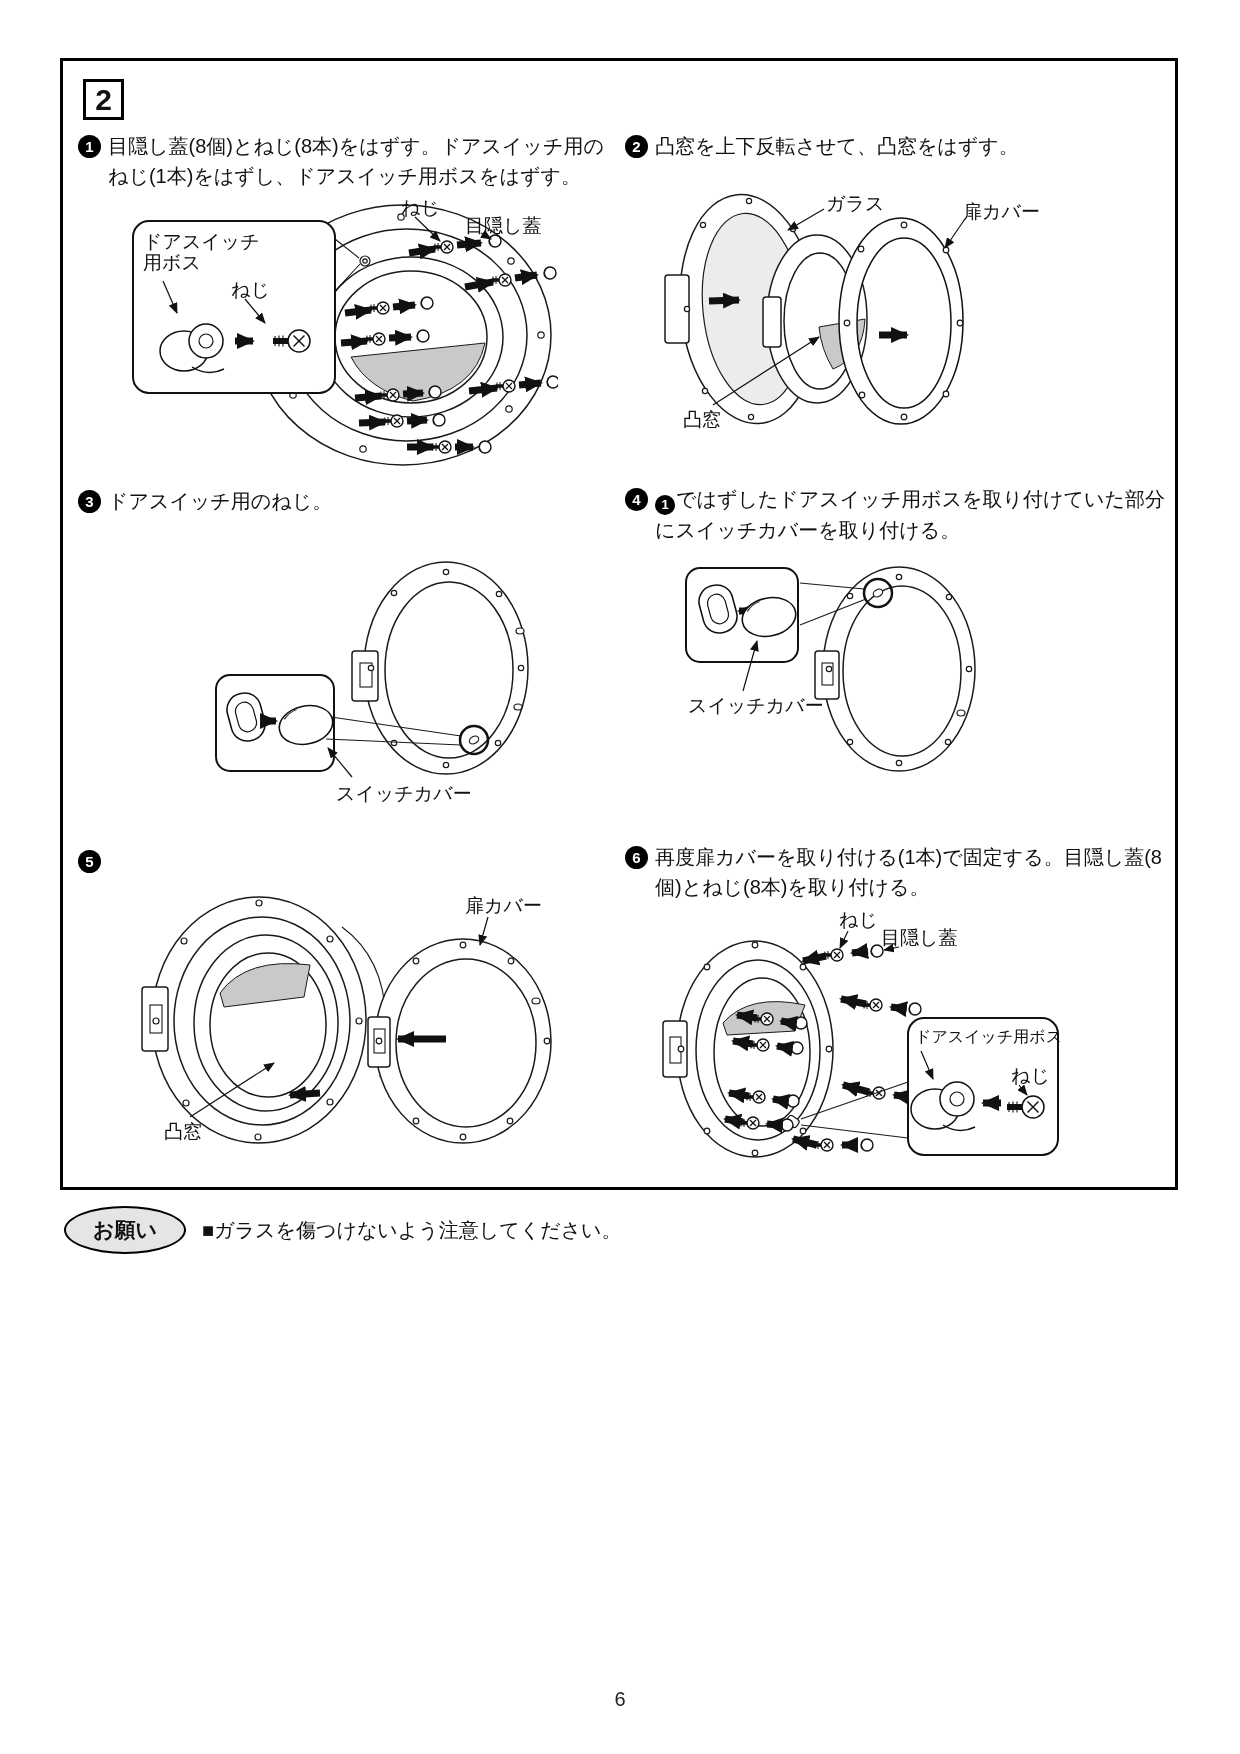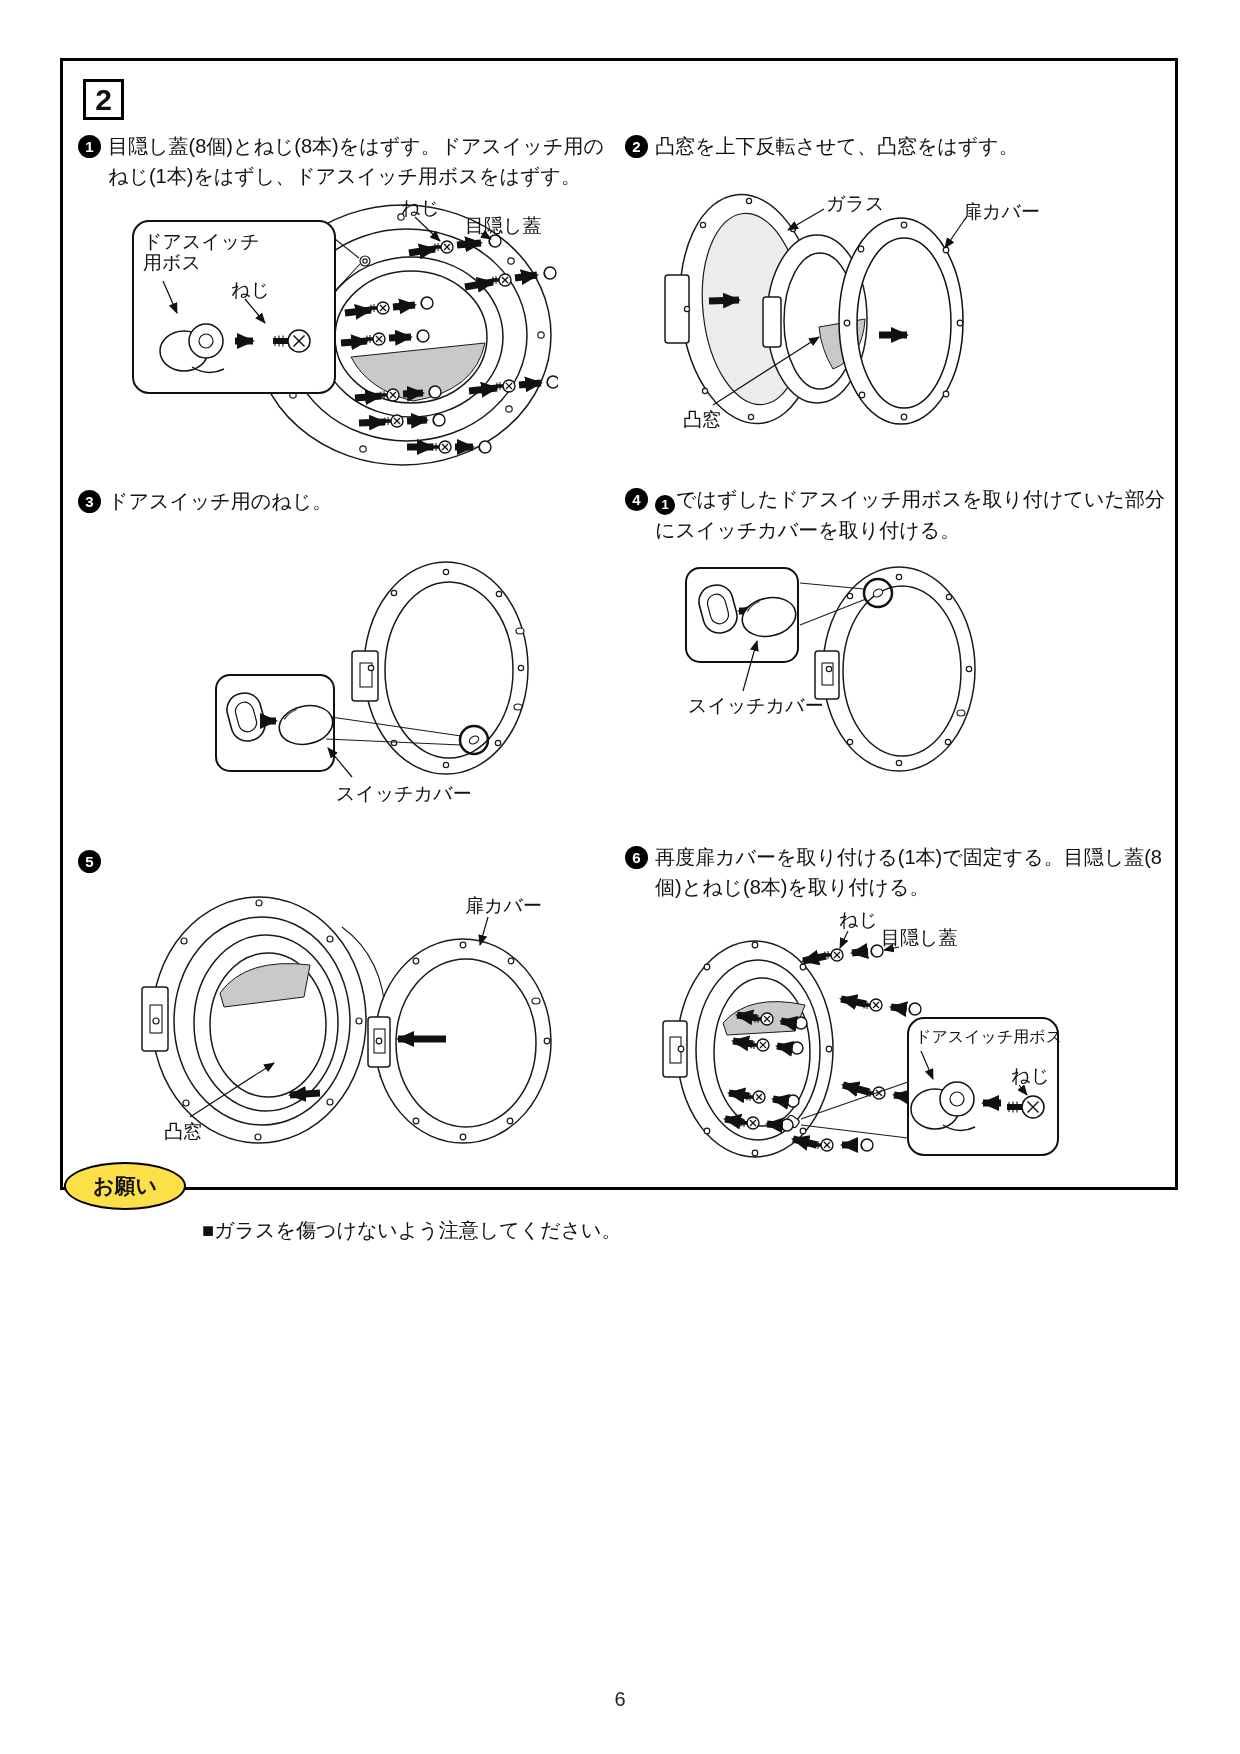--- a/index.html
+++ b/index.html
@@ -10,21 +10,21 @@
   .header{position:absolute;left:20px;top:18px;display:flex;align-items:center;gap:17px}
   .num-box{width:41px;height:41px;border:3px solid #000;font-size:30px;font-weight:bold;display:flex;align-items:center;justify-content:center}
   .title{font-size:29px;font-weight:bold;letter-spacing:1px}
   .step{position:absolute;display:flex;gap:7px;font-size:20px;line-height:30px}
   .step .mk{flex:0 0 auto;width:23px;height:23px;border-radius:50%;background:#000;color:#fff;font-size:15px;font-weight:bold;display:flex;align-items:center;justify-content:center;margin-top:4px}
   .mk-inline{display:inline-flex;width:20px;height:20px;border-radius:50%;background:#000;color:#fff;font-size:13px;font-weight:bold;align-items:center;justify-content:center;vertical-align:-3px;margin-right:1px}
   .diagram{position:absolute}
   .dlabel{position:absolute;font-size:19px;white-space:nowrap;color:#111}
   .dlabel.wrap{white-space:normal;line-height:21px}
   .dlabel.small{font-size:16px}
-  .note-badge{position:absolute;left:64px;top:1162px;width:122px;height:48px;border:2px solid #000;border-radius:50%;display:flex;align-items:center;justify-content:center;font-size:21px;font-weight:bold;background:#fde047}
+  .note-badge{position:absolute;left:64px;top:1206px;width:122px;height:48px;border:2px solid #000;border-radius:50%;display:flex;align-items:center;justify-content:center;font-size:21px;font-weight:bold;background:#e5e5e5}
   .note-text{position:absolute;left:202px;top:1217px;font-size:20px}
   .pageno{position:absolute;left:0;right:0;top:1688px;text-align:center;font-size:20px;color:#222}
   svg{display:block;position:absolute;left:0;top:0}
   .ln{stroke:#1a1a1a;stroke-width:1.5;fill:none}
   .lnw{stroke:#1a1a1a;stroke-width:1.5;fill:#fff}
   .thin{stroke:#1a1a1a;stroke-width:1.1;fill:none}
   .ta{stroke:#111;stroke-width:7;fill:none}
   .ld{stroke:#111;stroke-width:1.2;fill:none}
   .wedge{fill:#c9c9c9;stroke:#1a1a1a;stroke-width:1}
   .hole{stroke:#1a1a1a;stroke-width:1.2;fill:#fff}

